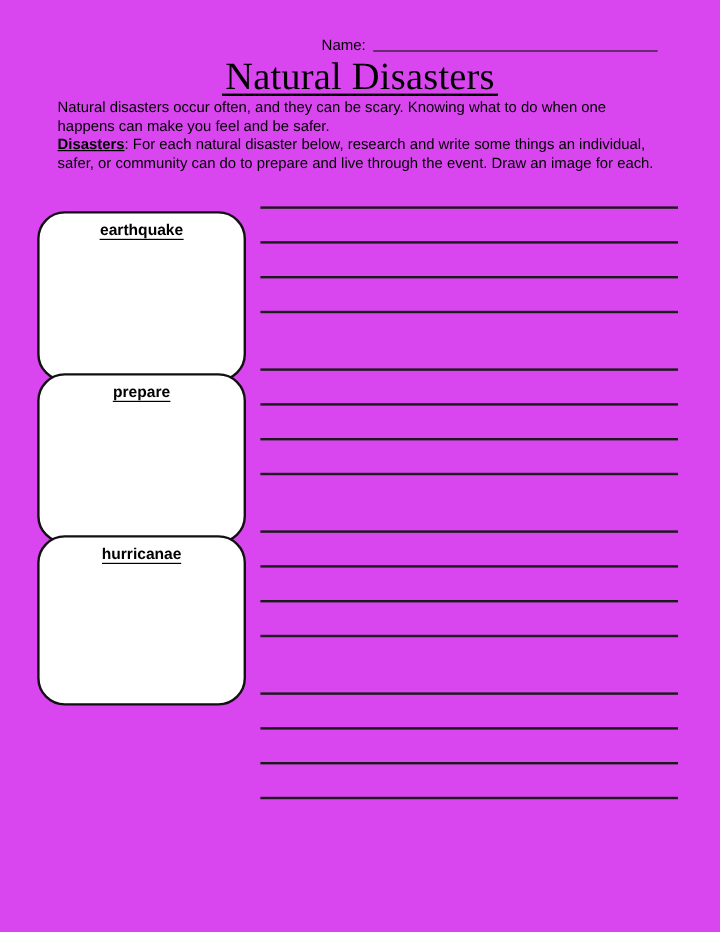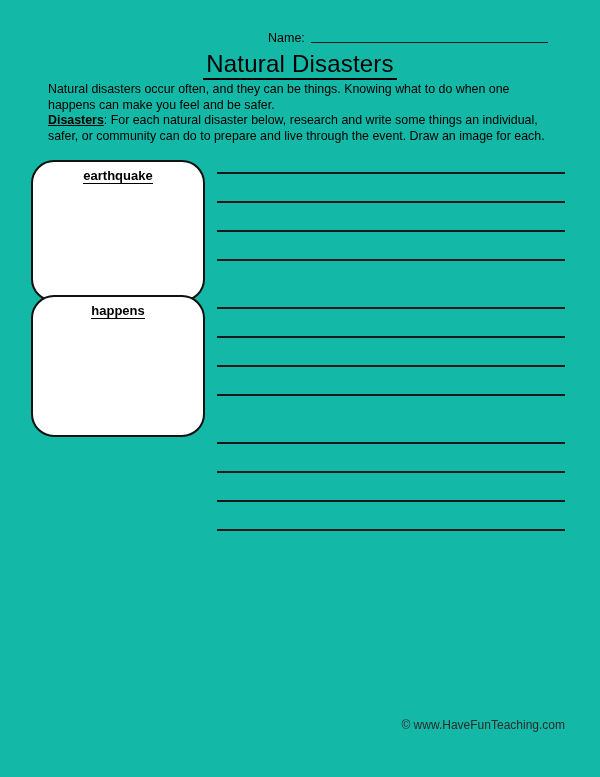--- a/index.html
+++ b/index.html
@@ -12,21 +12,21 @@
     height: 777px;
     position: relative;
     font-family: "Liberation Sans", sans-serif;
     color: #000000;
     overflow: hidden;
   }
 
   .page {
     position: absolute;
     inset: 0;
-    background: #14b8a6;
+    background: #d946ef;
   }
 
   
   .name-row {
     position: absolute;
     left: 268px;
     top: 31px;
     width: 280px;
     display: flex;
     align-items: flex-end;
@@ -47,25 +47,26 @@
   
   .title {
     position: absolute;
     left: 0;
     right: 0;
     top: 50px;
     text-align: center;
   }
   .title-text {
     display: inline-block;
-    font-size: 24px;
+    font-size: 32px;
     line-height: 27px;
     letter-spacing: 0.2px;
     border-bottom: 2px solid #000000;
     padding: 0 3px 1px 3px;
+    font-family: Liberation Serif, serif;
   }
 
   
   .intro {
     position: absolute;
     left: 48px;
     top: 82px;
     width: 508px;
     font-size: 12.4px;
     line-height: 15.6px;
@@ -87,21 +88,21 @@
   }
   .row {
     position: relative;
     height: 125px;
     margin-bottom: 10px;
   }
 
   .draw-box {
     position: absolute;
     left: 31px;
-    top: 0;
+    top: 16px;
     width: 174px;
     height: 142px;
     box-sizing: border-box;
     border: 2.6px solid #111111;
     border-radius: 23px;
     background: #ffffff;
   }
   .box-label {
     position: absolute;
     left: 0;
@@ -155,57 +156,67 @@
   <div class="name-row">
     <div class="name-label">Name:</div>
     <div class="name-rule"></div>
   </div>
 
   <div class="title">
     <span class="title-text">Natural Disasters</span>
   </div>
 
   <div class="intro">
-    <p>Natural disasters occur often, and they can be things.  Knowing what to do when one happens can make you feel and be safer.</p>
+    <p>Natural disasters occur often, and they can be scary.  Knowing what to do when one happens can make you feel and be safer.</p>
     <p><span class="directions-word">Disasters</span><span>: For each natural disaster below, research and write some things an individual, safer, or community can do to prepare and live through the event.  Draw an image for each.</span></p>
   </div>
 
   <div class="rows">
 
     <div class="row">
       <div class="draw-box">
         <div class="box-label"><span>earthquake</span></div>
       </div>
       <div class="write-lines">
         <div class="write-line l1"></div>
         <div class="write-line l2"></div>
         <div class="write-line l3"></div>
         <div class="write-line l4"></div>
       </div>
     </div>
 
     <div class="row">
       <div class="draw-box">
-        <div class="box-label"><span>happens</span></div>
-      </div>
-      <div class="write-lines">
-        <div class="write-line l1"></div>
-        <div class="write-line l2"></div>
-        <div class="write-line l3"></div>
-        <div class="write-line l4"></div>
-      </div>
-    </div>
-
-
-    <div class="row">
-      <div class="write-lines">
-        <div class="write-line l1"></div>
-        <div class="write-line l2"></div>
-        <div class="write-line l3"></div>
-        <div class="write-line l4"></div>
-      </div>
-    </div>
-
-  </div>
-
-  <div class="footer">© www.HaveFunTeaching.com</div>
+        <div class="box-label"><span>prepare</span></div>
+      </div>
+      <div class="write-lines">
+        <div class="write-line l1"></div>
+        <div class="write-line l2"></div>
+        <div class="write-line l3"></div>
+        <div class="write-line l4"></div>
+      </div>
+    </div>
+
+    <div class="row">
+      <div class="draw-box">
+        <div class="box-label"><span>hurricanae</span></div>
+      </div>
+      <div class="write-lines">
+        <div class="write-line l1"></div>
+        <div class="write-line l2"></div>
+        <div class="write-line l3"></div>
+        <div class="write-line l4"></div>
+      </div>
+    </div>
+
+    <div class="row">
+      <div class="write-lines">
+        <div class="write-line l1"></div>
+        <div class="write-line l2"></div>
+        <div class="write-line l3"></div>
+        <div class="write-line l4"></div>
+      </div>
+    </div>
+
+  </div>
+
 
 </div>
 
 </body></html>

